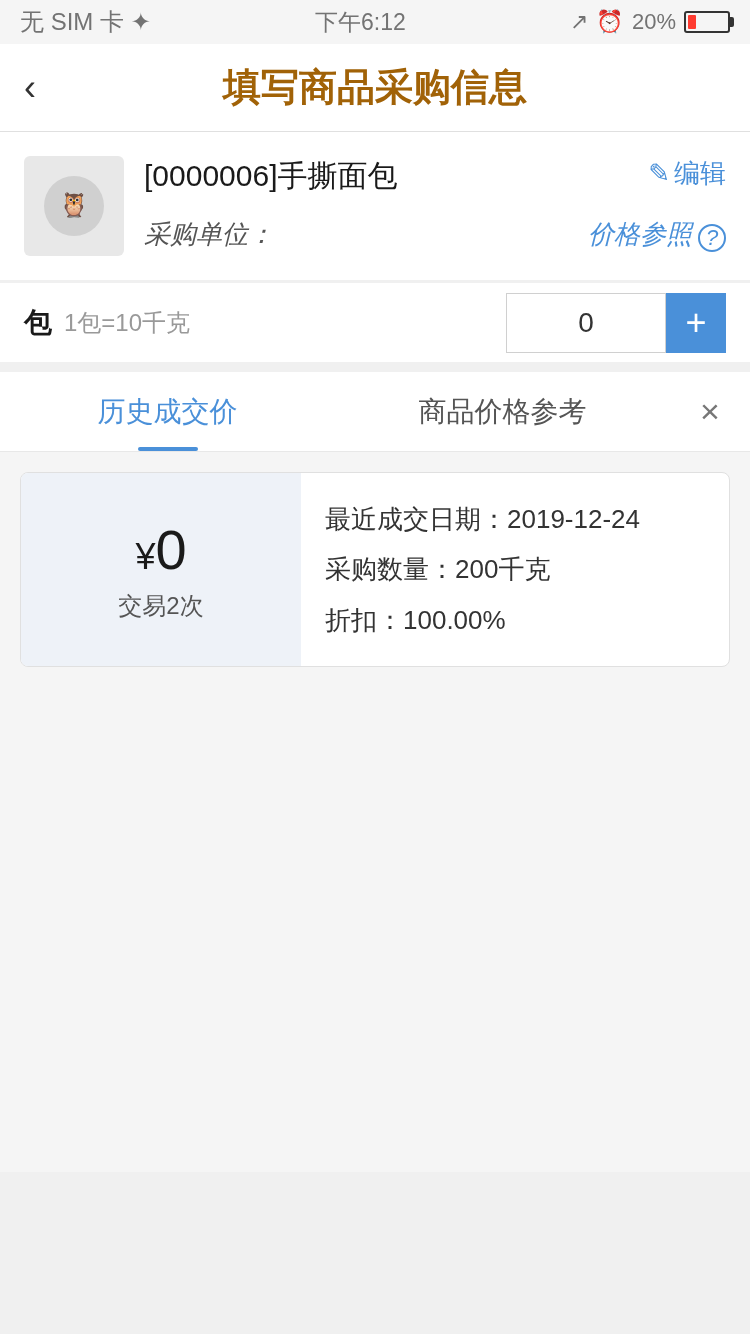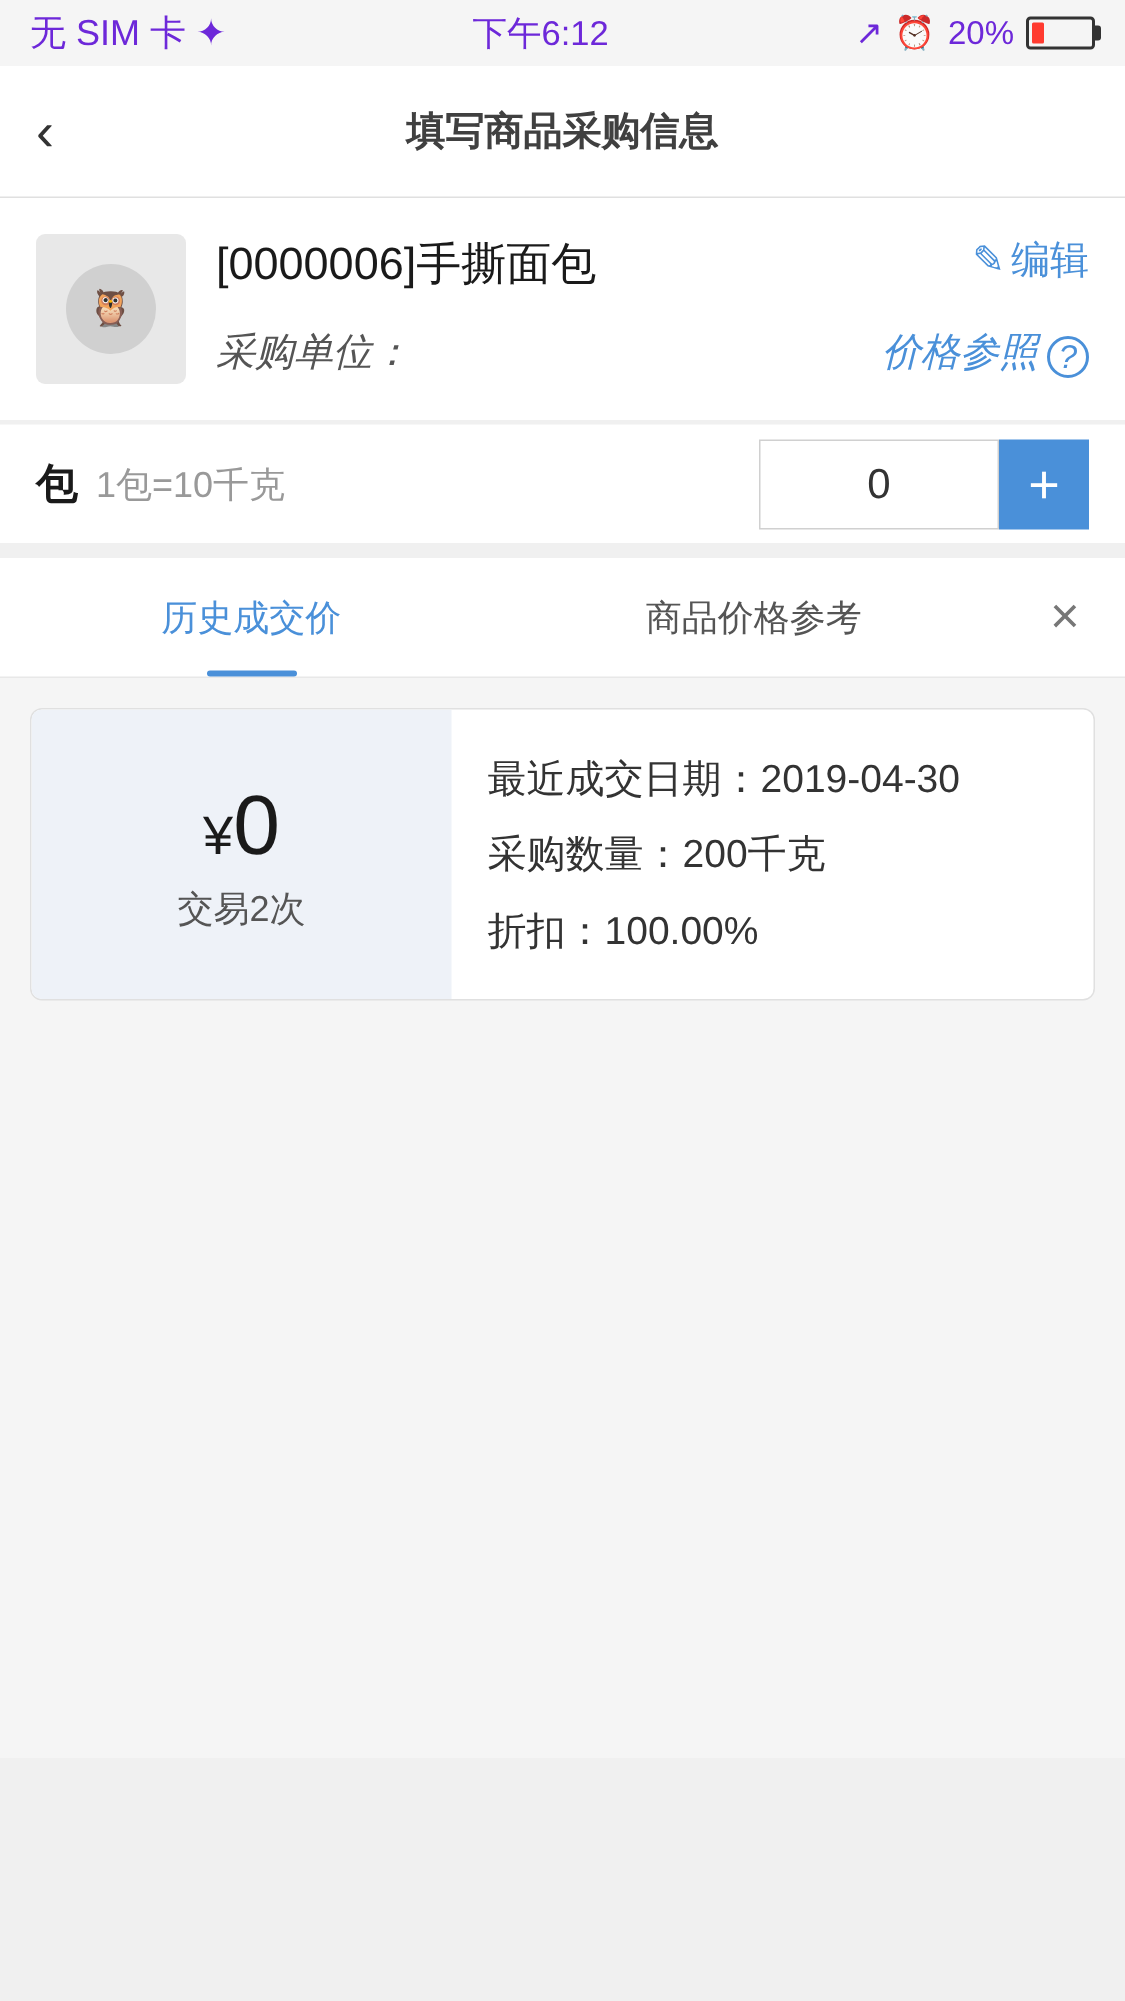--- a/index.html
+++ b/index.html
@@ -15,21 +15,21 @@
     
     .status-bar {
       width: 750px;
       height: 44px;
       background: #f5f5f5;
       display: flex;
       align-items: center;
       justify-content: space-between;
       padding: 0 20px;
       font-size: 24px;
-      color: #6d28d9;
+      color: #737373;
     }
     .status-left { display: flex; align-items: center; gap: 8px; }
     .status-center { font-size: 23px; font-weight: 500; }
     .status-right { display: flex; align-items: center; gap: 8px; font-size: 22px; }
     .battery-icon {
       width: 46px;
       height: 22px;
       border: 2px solid #333;
       border-radius: 3px;
       position: relative;
@@ -67,23 +67,23 @@
       border-bottom: 1px solid #e0e0e0;
     }
     .nav-back {
       position: absolute;
       left: 24px;
       font-size: 36px;
       color: #333;
       cursor: pointer;
     }
     .nav-title {
-      font-size: 26px;
+      font-size: 38px;
       font-weight: 600;
-      color: #404040;
+      color: #a16207;
     }
 
     
     .product-card {
       background: #fff;
       margin: 0;
       padding: 24px 24px;
       display: flex;
       align-items: flex-start;
       gap: 20px;
@@ -212,21 +212,21 @@
       height: 80px;
       border-bottom: 1px solid #e8e8e8;
     }
     .tab-item {
       flex: 1;
       display: flex;
       flex-direction: column;
       align-items: center;
       justify-content: center;
       height: 100%;
-      font-size: 24px;
+      font-size: 28px;
       cursor: pointer;
       position: relative;
     }
     .tab-item.active {
       color: #4a90d9;
     }
     .tab-item.inactive {
       color: #555;
     }
     .tab-underline {
@@ -379,21 +379,21 @@
 
   <div class="price-card">
     <div class="price-left">
       <div class="price-main">
         <span class="price-yen">¥</span><span>0</span>
       </div>
       <div class="price-sub">交易2次</div>
     </div>
     <div class="price-right">
       <div class="price-detail-row">
-        <span>最近成交日期：</span><span>2019-04-30</span>
+        <span>最近成交日期：</span><span>2019-12-24</span>
       </div>
       <div class="price-detail-row">
         <span>采购数量：</span><span>200千克</span>
       </div>
       <div class="price-detail-row">
         <span>折扣：</span><span>100.00%</span>
       </div>
     </div>
   </div>
 

